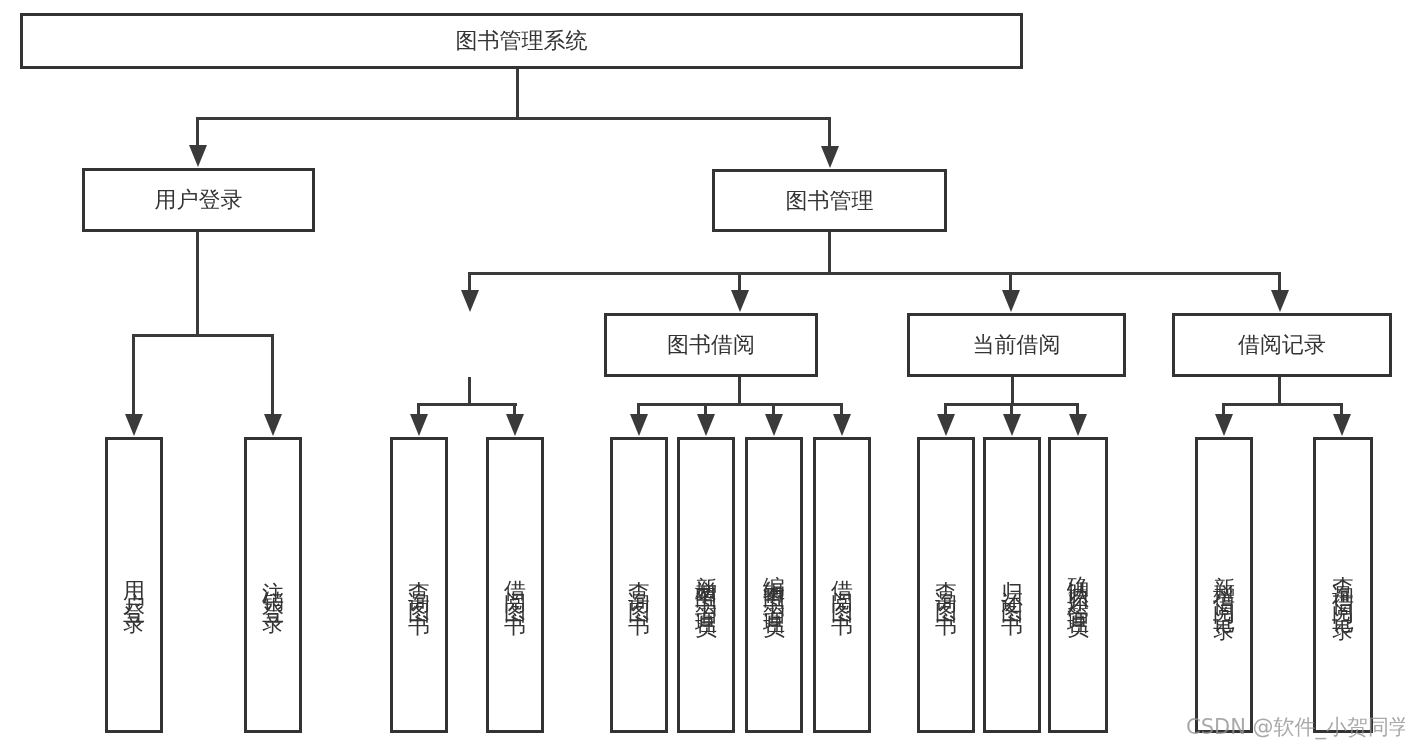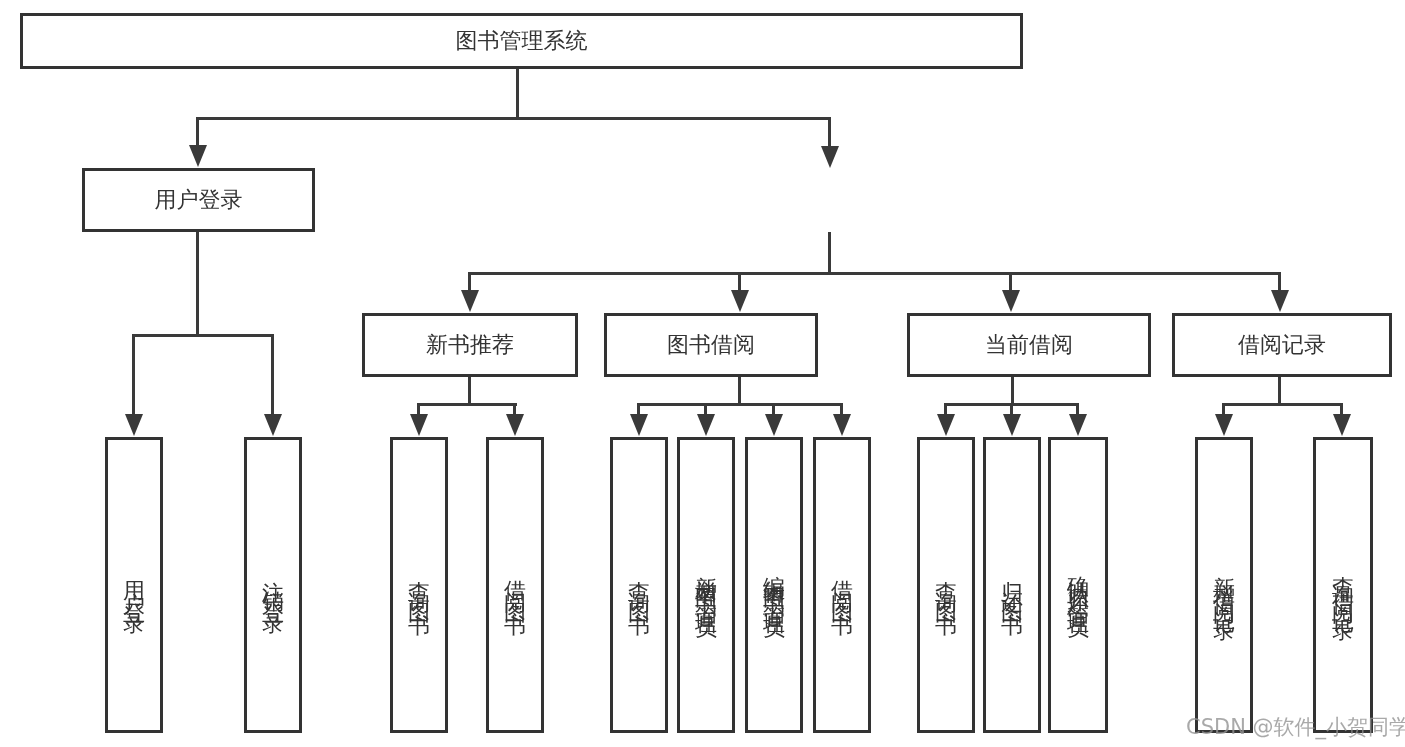--- a/index.html
+++ b/index.html
@@ -123,28 +123,28 @@
   <div class="vline" style="left:1340px;top:403px;height:15px"></div>
   <div class="arrow" style="left:1333px;top:414px"></div>
 
   <div class="box" style="left:20px;top:13px;width:1003px;height:56px">
     <span class="label">图书管理系统</span>
   </div>
 
   <div class="box" style="left:82px;top:168px;width:233px;height:64px">
     <span class="label">用户登录</span>
   </div>
+  <div class="box" style="left:712px;top:169px;width:235px;height:63px">
+    <span class="label">图书管理</span>
+  </div>
 
-  <div class="box" style="left:362px;top:313px;width:216px;height:64px">
-    <span class="label">新书推荐</span>
-  </div>
   <div class="box" style="left:604px;top:313px;width:214px;height:64px">
     <span class="label">图书借阅</span>
   </div>
-  <div class="box" style="left:907px;top:313px;width:244px;height:64px">
+  <div class="box" style="left:907px;top:313px;width:219px;height:64px">
     <span class="label">当前借阅</span>
   </div>
   <div class="box" style="left:1172px;top:313px;width:220px;height:64px">
     <span class="label">借阅记录</span>
   </div>
 
   <div class="box" style="left:105px;top:437px;width:58px;height:296px">
     <span class="vtext ls4">用户登录</span>
   </div>
   <div class="box" style="left:244px;top:437px;width:58px;height:296px">

